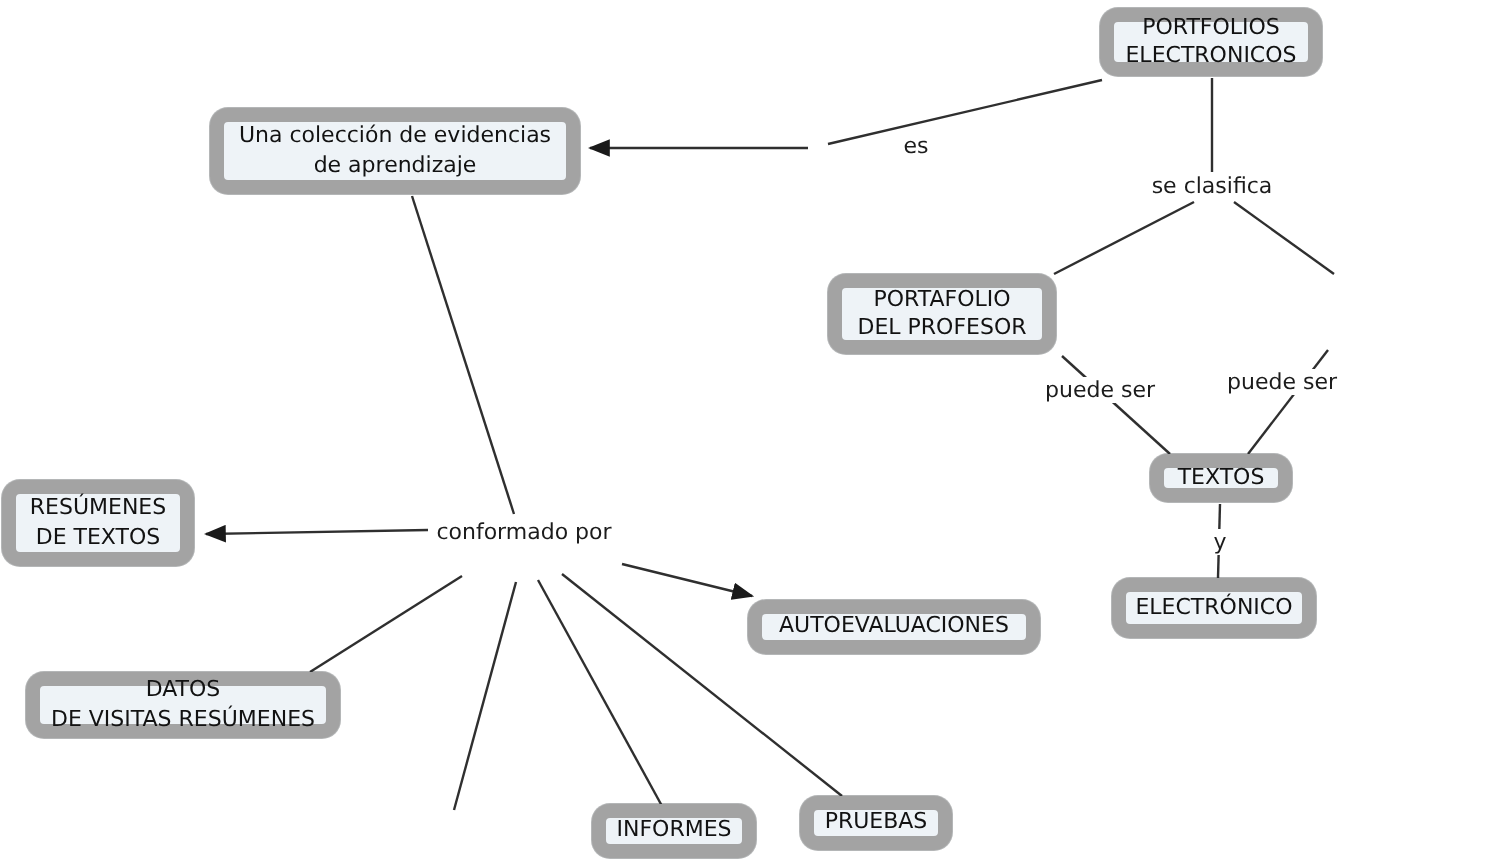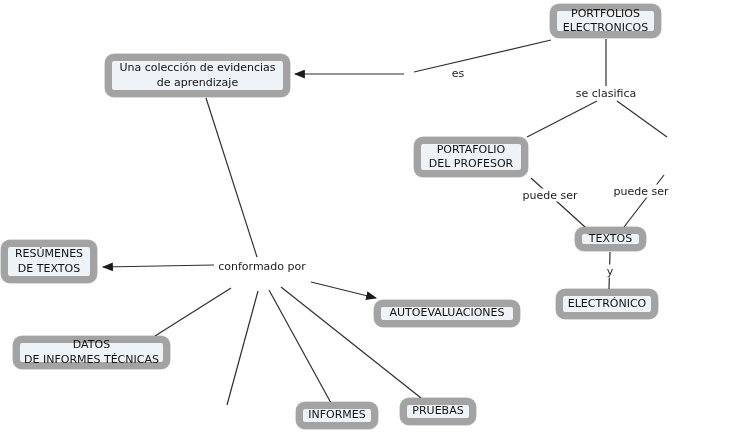--- a/index.html
+++ b/index.html
@@ -89,21 +89,21 @@
 
 
   <div class="node" style="left:575px; top:227px; width:71px; height:24px;">TEXTOS</div>
 
   <div class="node" style="left:556px; top:289px; width:102px; height:30px;">ELECTRÓNICO</div>
 
   <div class="node" style="left:1px; top:240px; width:96px; height:43px;">RESÚMENES
 DE TEXTOS</div>
 
   <div class="node" style="left:13px; top:336px; width:157px; height:33px;">DATOS
-DE INFORMES TÉCNICAS</div>
+DE VISITAS RESÚMENES</div>
 
 
   <div class="node" style="left:296px; top:402px; width:82px; height:27px;">INFORMES</div>
 
   <div class="node" style="left:400px; top:398px; width:76px; height:27px;">PRUEBAS</div>
 
   <div class="node" style="left:374px; top:300px; width:146px; height:27px;">AUTOEVALUACIONES</div>
 
   <div class="linklabel" style="left:426px; top:73px;margin-left:32px;">es</div>
 

